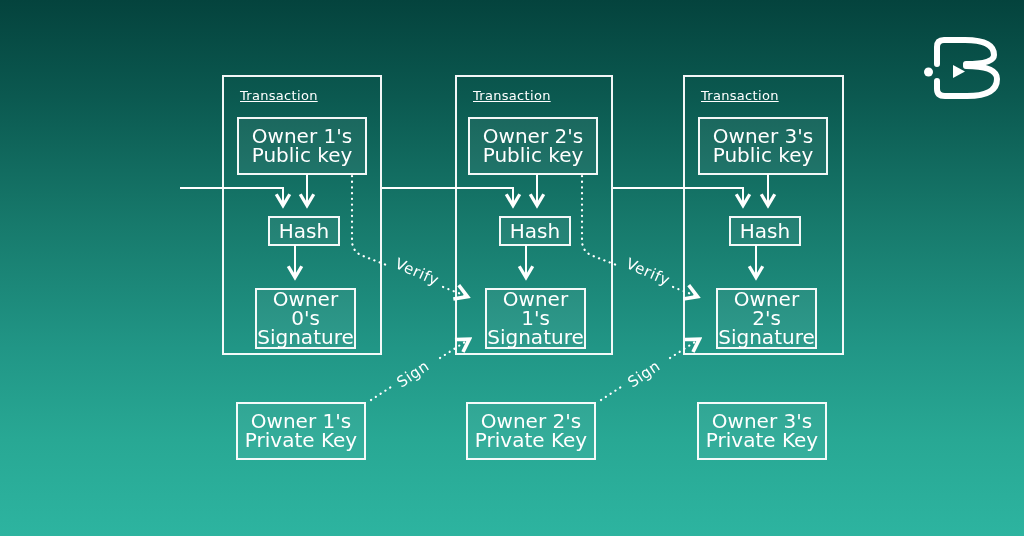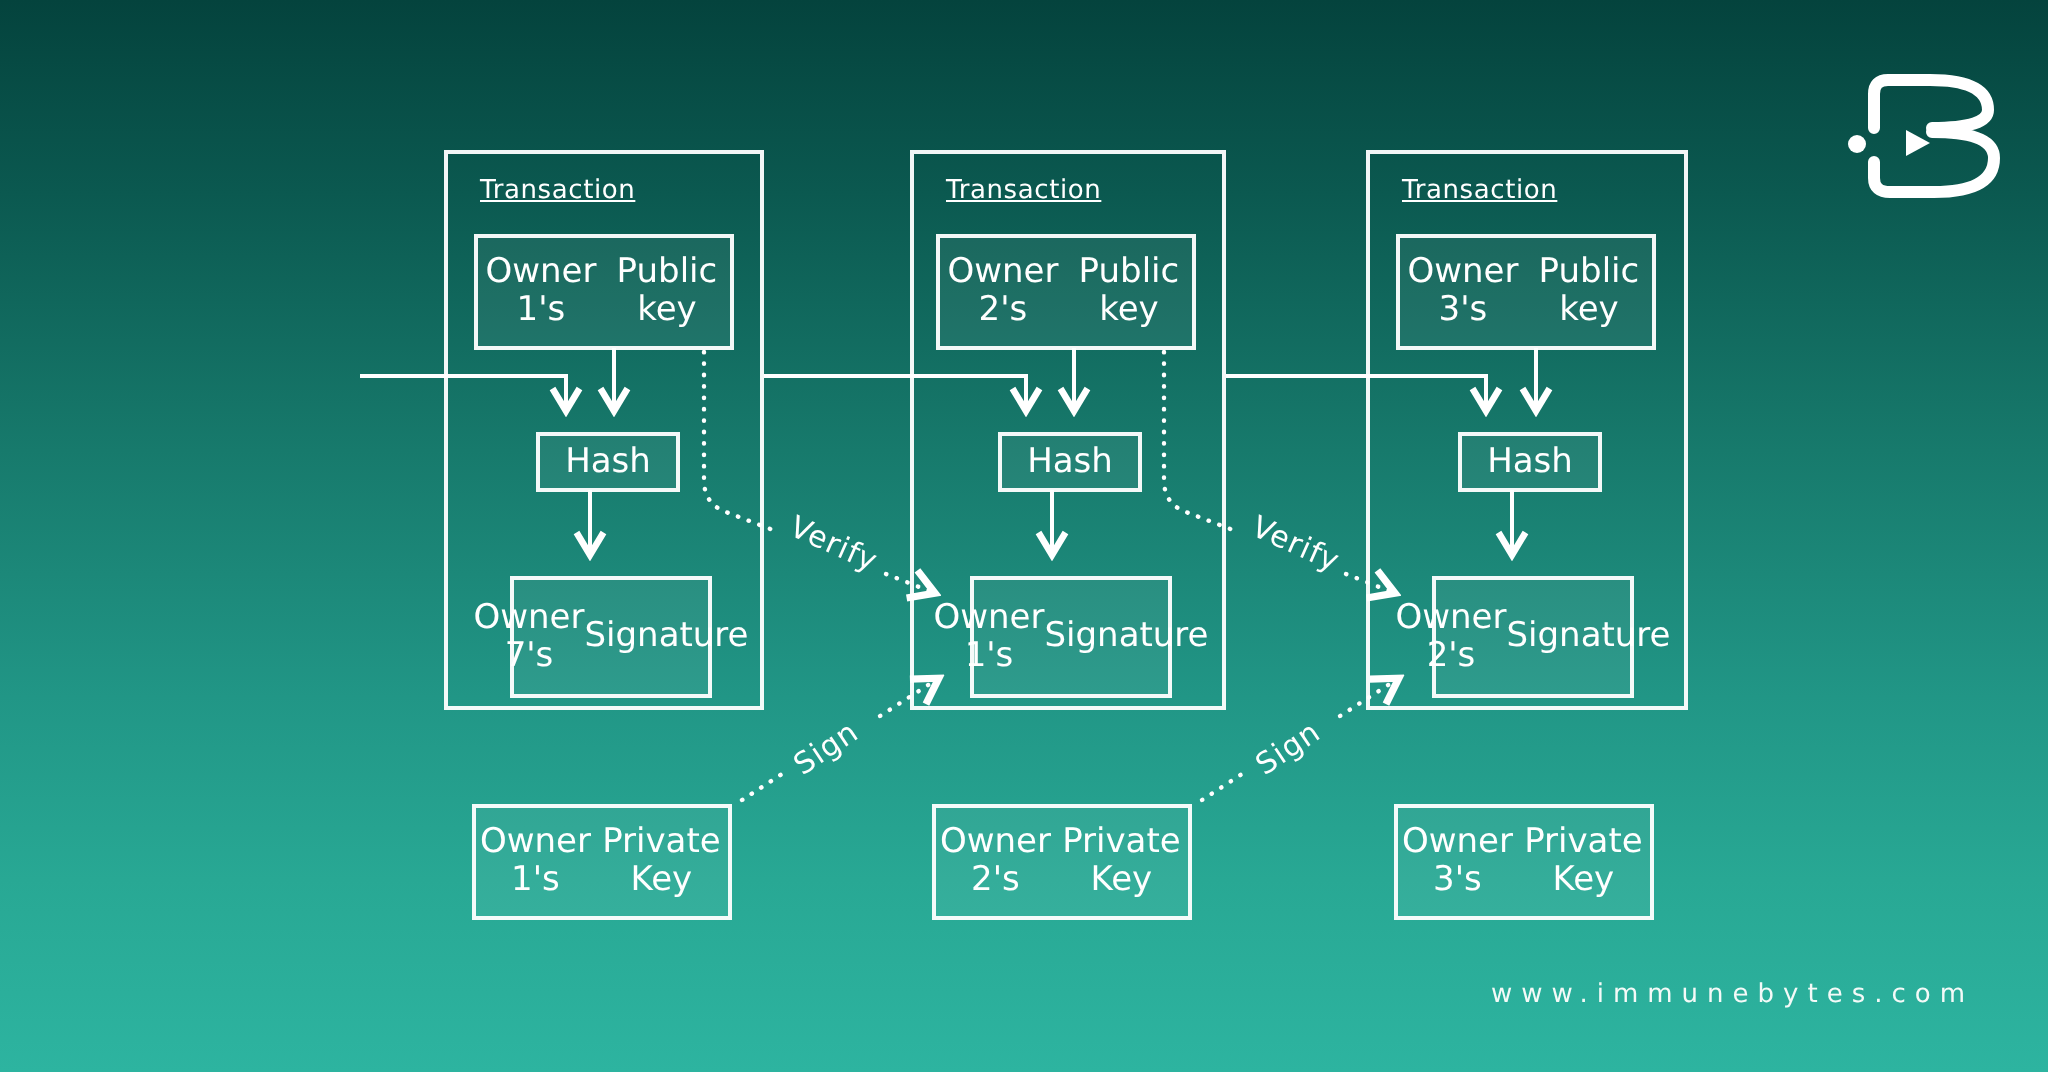--- a/index.html
+++ b/index.html
@@ -15,22 +15,22 @@
   .txn{
     position:absolute;top:75px;height:280px;
     border:2px solid rgba(255,255,255,0.95);
     box-sizing:border-box;
   }
   .txn-label{position:absolute;left:16px;top:11px;font-size:13px;letter-spacing:0.3px;text-decoration:underline;}
   .box{
     position:absolute;box-sizing:border-box;
     border:2px solid rgba(255,255,255,0.95);
     background:rgba(255,255,255,0.06);
-    display:flex;align-items:center;justify-content:center;
-    text-align:center;font-size:17px;line-height:19px;
+    display:flex;flex-direction:column;align-items:center;justify-content:center;
+    text-align:center;font-size:20px;line-height:19px;
   }
   .pub{left:13px;top:40px;width:130px;height:58px;}
   .hash{top:139px;width:72px;height:30px;}
   .sig{top:211px;width:101px;height:61px;}
   .pk{position:absolute;top:402px;width:130px;height:58px;}
   .edge-label{
     position:absolute;font-size:15px;letter-spacing:0.6px;
     transform:translate(-50%,-50%) rotate(var(--r));
     white-space:nowrap;
   }
@@ -82,21 +82,21 @@
   <div class="txn" style="left:222px;width:160px;">
     <div class="txn-label">Transaction</div>
     <div class="box pub">
       <span>Owner 1's</span>
       <span>Public key</span>
     </div>
     <div class="box hash" style="left:44px;">
       <span>Hash</span>
     </div>
     <div class="box sig" style="left:31px;">
-      <span>Owner 7's</span>
+      <span>Owner 0's</span>
       <span>Signature</span>
     </div>
   </div>
 
   <div class="txn" style="left:455px;width:158px;">
     <div class="txn-label">Transaction</div>
     <div class="box pub" style="left:11px;">
       <span>Owner 2's</span>
       <span>Public key</span>
     </div>
@@ -146,15 +146,14 @@
     <svg width="110" height="76" viewBox="0 0 110 76" xmlns="http://www.w3.org/2000/svg">
       <g stroke="#ffffff" stroke-width="6" fill="none" stroke-linecap="round" stroke-linejoin="round">
         <path d="M34,40 L34,23 Q34,16 41,16 L62,16 Q91,16 91,31 Q91,40 63,40"></path>
         <path d="M63,42 Q94,42 94,55 Q94,72 64,72 L42,72 Q34,72 34,65 L34,57"></path>
       </g>
       <circle cx="25.5" cy="48" r="4.5" fill="#ffffff"></circle>
       <path d="M50,41 L62,47.5 L50,54 Z" fill="#ffffff"></path>
     </svg>
   </div>
 
-  <div class="site">www.immunebytes.com</div>
 
 </div>
 
 </body></html>

